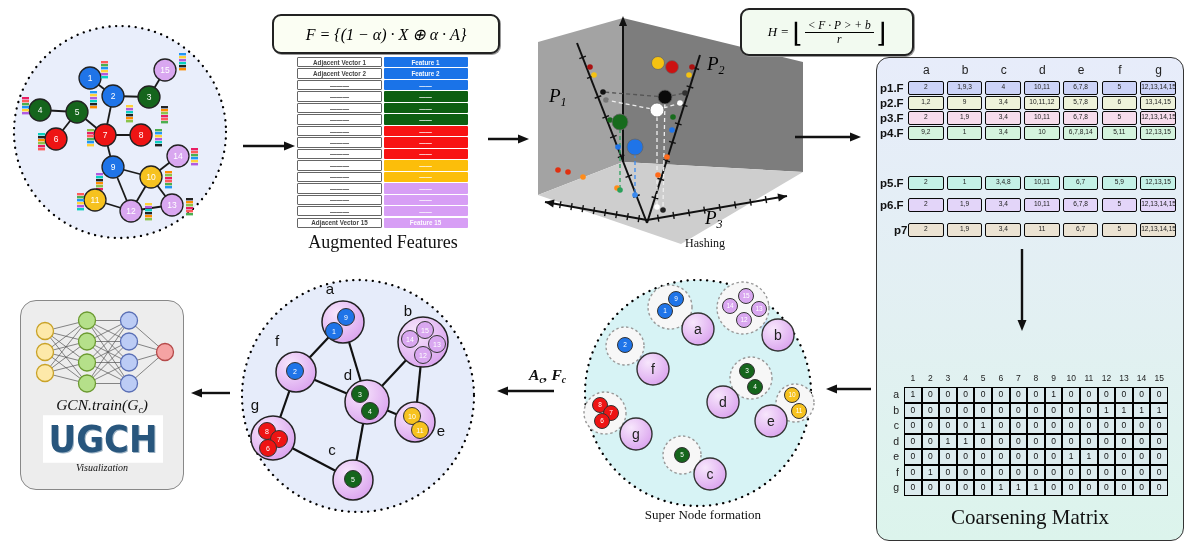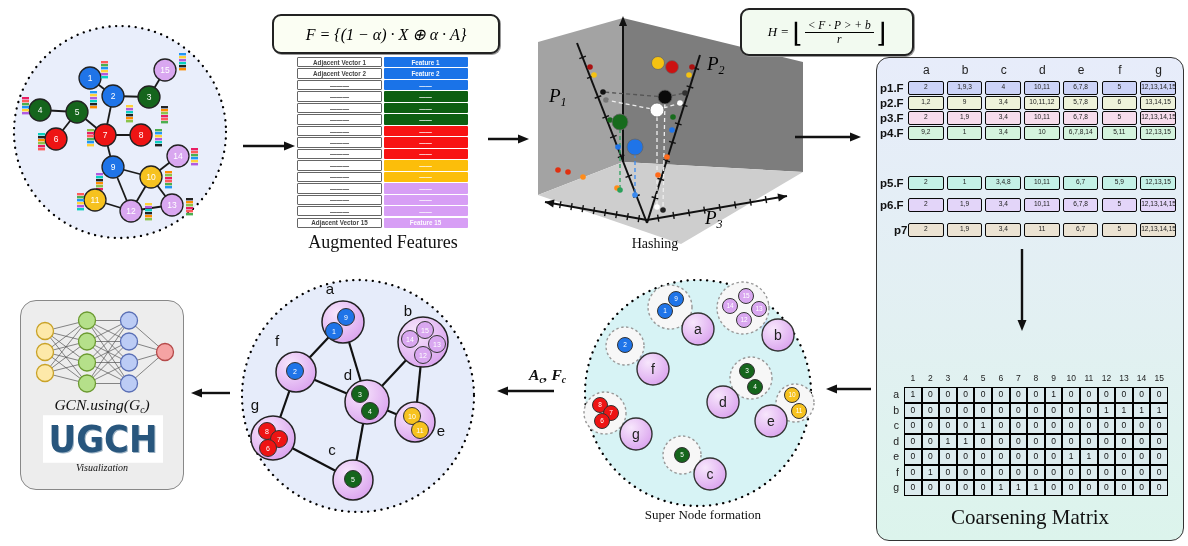--- a/index.html
+++ b/index.html
@@ -332,21 +332,21 @@
       <circle cx="123" cy="51" r="6.5" fill="#f5c211" stroke="#666" stroke-width="0.8"></circle>
       <circle cx="137" cy="55" r="6.5" fill="#cc1111" stroke="#666" stroke-width="0.8"></circle>
       <circle cx="130" cy="85" r="7" fill="#0a0a0a" stroke="#666" stroke-width="0.8"></circle>
       <circle cx="122" cy="98" r="7" fill="#ffffff" stroke="#666" stroke-width="0.8"></circle>
       <circle cx="85" cy="110" r="8" fill="#176b1d" stroke="#666" stroke-width="0.8"></circle>
       <circle cx="100" cy="135" r="8" fill="#1f74e8" stroke="#666" stroke-width="0.8"></circle>
       <text x="14" y="90" font-size="19" font-style="italic" font-family="Liberation Serif, serif" fill="#000"><tspan>P</tspan><tspan dy="4" font-size="12">1</tspan></text>
       <text x="172" y="58" font-size="19" font-style="italic" font-family="Liberation Serif, serif" fill="#000"><tspan>P</tspan><tspan dy="4" font-size="12">2</tspan></text>
       <text x="170" y="212" font-size="19" font-style="italic" font-family="Liberation Serif, serif" fill="#000"><tspan>P</tspan><tspan dy="4" font-size="12">3</tspan></text>
     </svg>
-  <div class="abs seclabel serif" style="left:585px;top:236px;width:140px;font-size:14px;">Hashing</div>
+  <div class="abs seclabel serif" style="left:585px;top:236px;width:140px;font-size:12px;text-align:right;">Hashing</div>
   <div class="abs fbox" style="left:740px;top:8px;width:170px;height:44px;background:#f2faf0;">
     <span class="math" style="font-size:13px;margin-right:3px;">H  =</span>
     <span class="floorglyph">⌊</span>
     <span class="hfrac math" style="font-size:11.5px;">
       <span class="num">&lt; F · P &gt; + b</span>
       <span class="den">r</span>
     </span>
     <span class="floorglyph">⌋</span>
   </div>
 
@@ -720,21 +720,21 @@
         <circle cx="59" cy="12.5" r="8.5" fill="#b5e08a" stroke="#6b9a30" stroke-width="1.3"></circle>
         <circle cx="59" cy="33.5" r="8.5" fill="#b5e08a" stroke="#6b9a30" stroke-width="1.3"></circle>
         <circle cx="59" cy="54.5" r="8.5" fill="#b5e08a" stroke="#6b9a30" stroke-width="1.3"></circle>
         <circle cx="59" cy="75.5" r="8.5" fill="#b5e08a" stroke="#6b9a30" stroke-width="1.3"></circle>
         <circle cx="101" cy="12.5" r="8.5" fill="#bcccf5" stroke="#5a6fb5" stroke-width="1.3"></circle>
         <circle cx="101" cy="33.5" r="8.5" fill="#bcccf5" stroke="#5a6fb5" stroke-width="1.3"></circle>
         <circle cx="101" cy="54.5" r="8.5" fill="#bcccf5" stroke="#5a6fb5" stroke-width="1.3"></circle>
         <circle cx="101" cy="75.5" r="8.5" fill="#bcccf5" stroke="#5a6fb5" stroke-width="1.3"></circle>
         <circle cx="137" cy="44" r="8.5" fill="#f5a3a3" stroke="#b54a4a" stroke-width="1.3"></circle>
       </svg>
-    <div class="abs seclabel math" style="left:0;top:95px;width:100%;font-size:15.5px;"><span>GCN</span><span>.</span><span>using(</span><span>G</span><span class="sub">c</span><span>)</span></div>
+    <div class="abs seclabel math" style="left:0;top:95px;width:100%;font-size:15.5px;"><span>GCN</span><span>.</span><span>train(</span><span>G</span><span class="sub">c</span><span>)</span></div>
     <div id="ugch" class="abs">UGCH</div>
     <div class="abs seclabel math" style="left:0;top:161px;width:100%;font-size:10px;">Visualization</div>
   </div>
 
   <div class="abs seclabel math" style="left:492px;top:366px;width:74px;font-size:15.5px;font-weight:bold;text-align:right;"><span>A</span><span class="sub">c</span><span>,  F</span><span class="sub">c</span></div>
 
   <svg id="svg-arrows" class="abs" style="left:0;top:0;pointer-events:none;" width="1188" height="546" viewBox="0 0 1188 546">
       <line x1="243" y1="146" x2="287" y2="146" stroke="#111" stroke-width="2.4"></line>
       <polygon points="295,146,284,150.5,284,141.5" fill="#111"></polygon>
       <line x1="488" y1="139" x2="521" y2="139" stroke="#111" stroke-width="2.4"></line>

